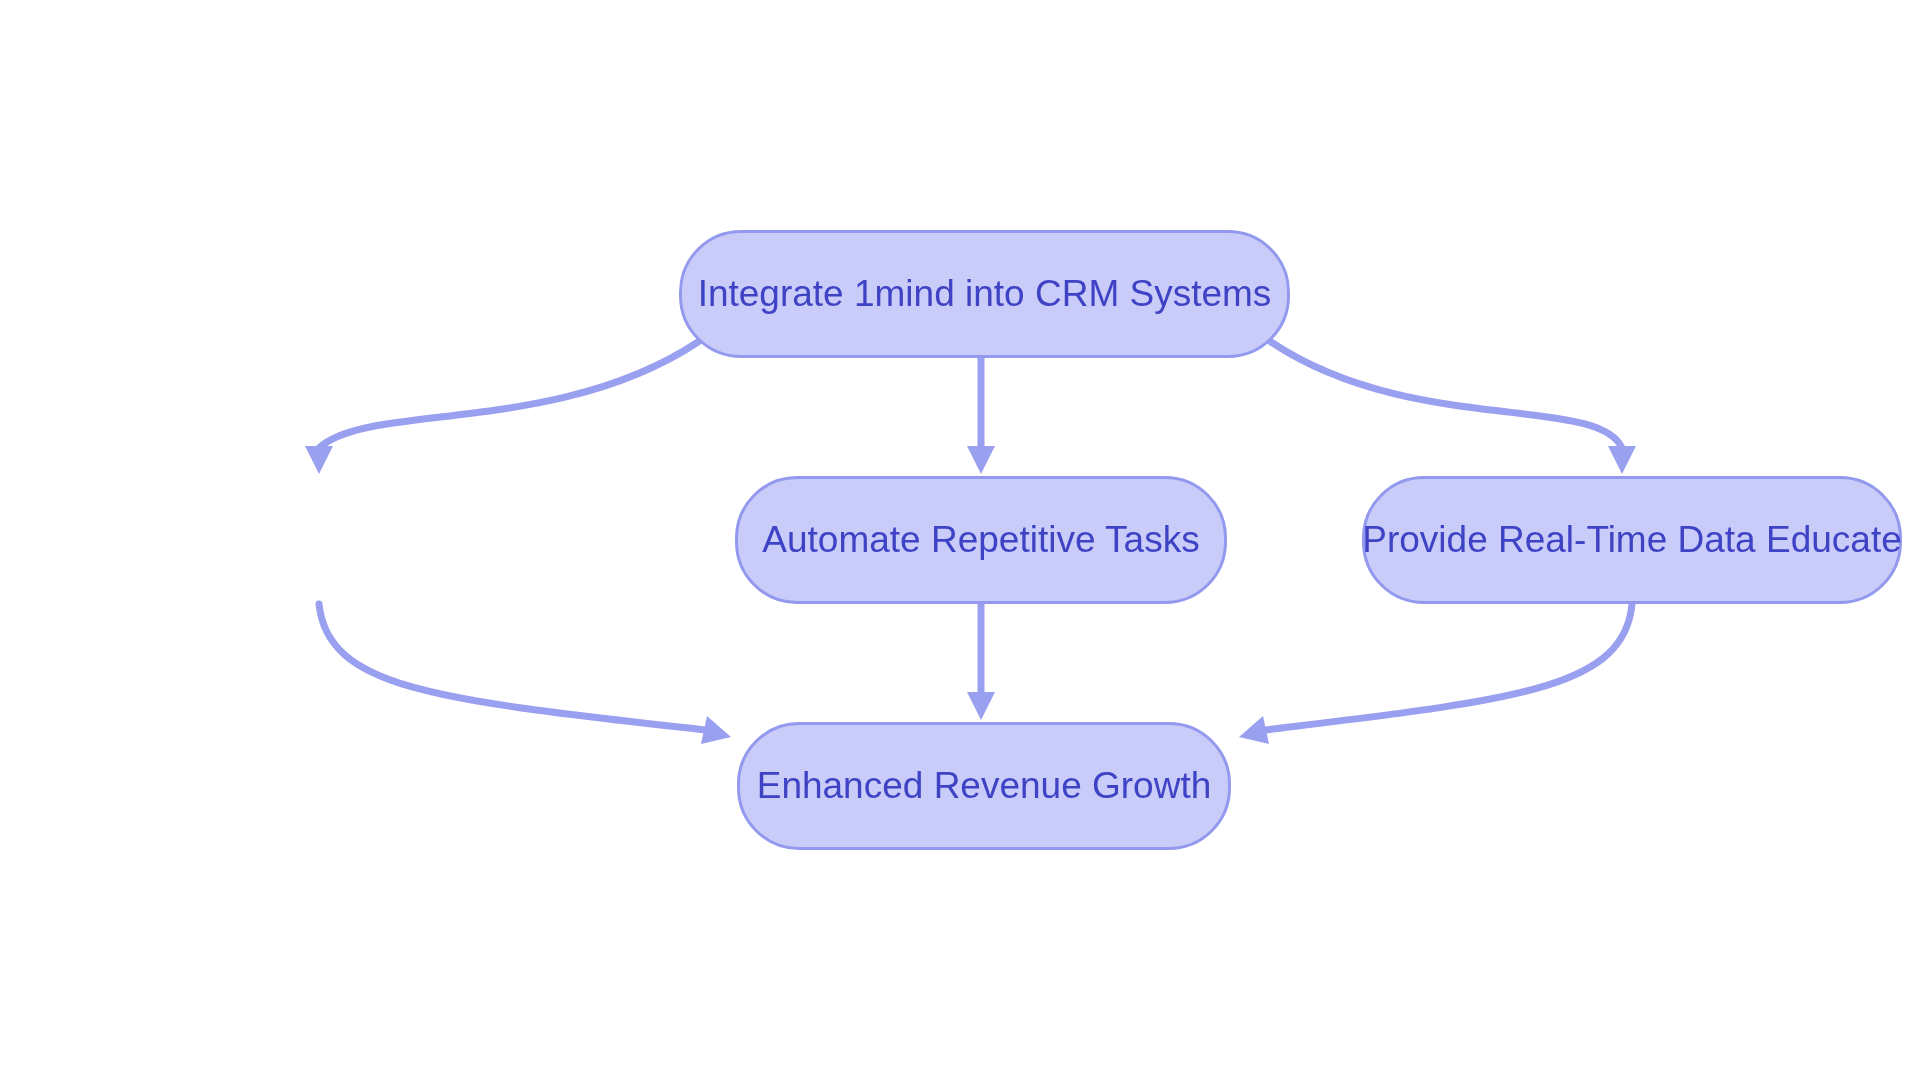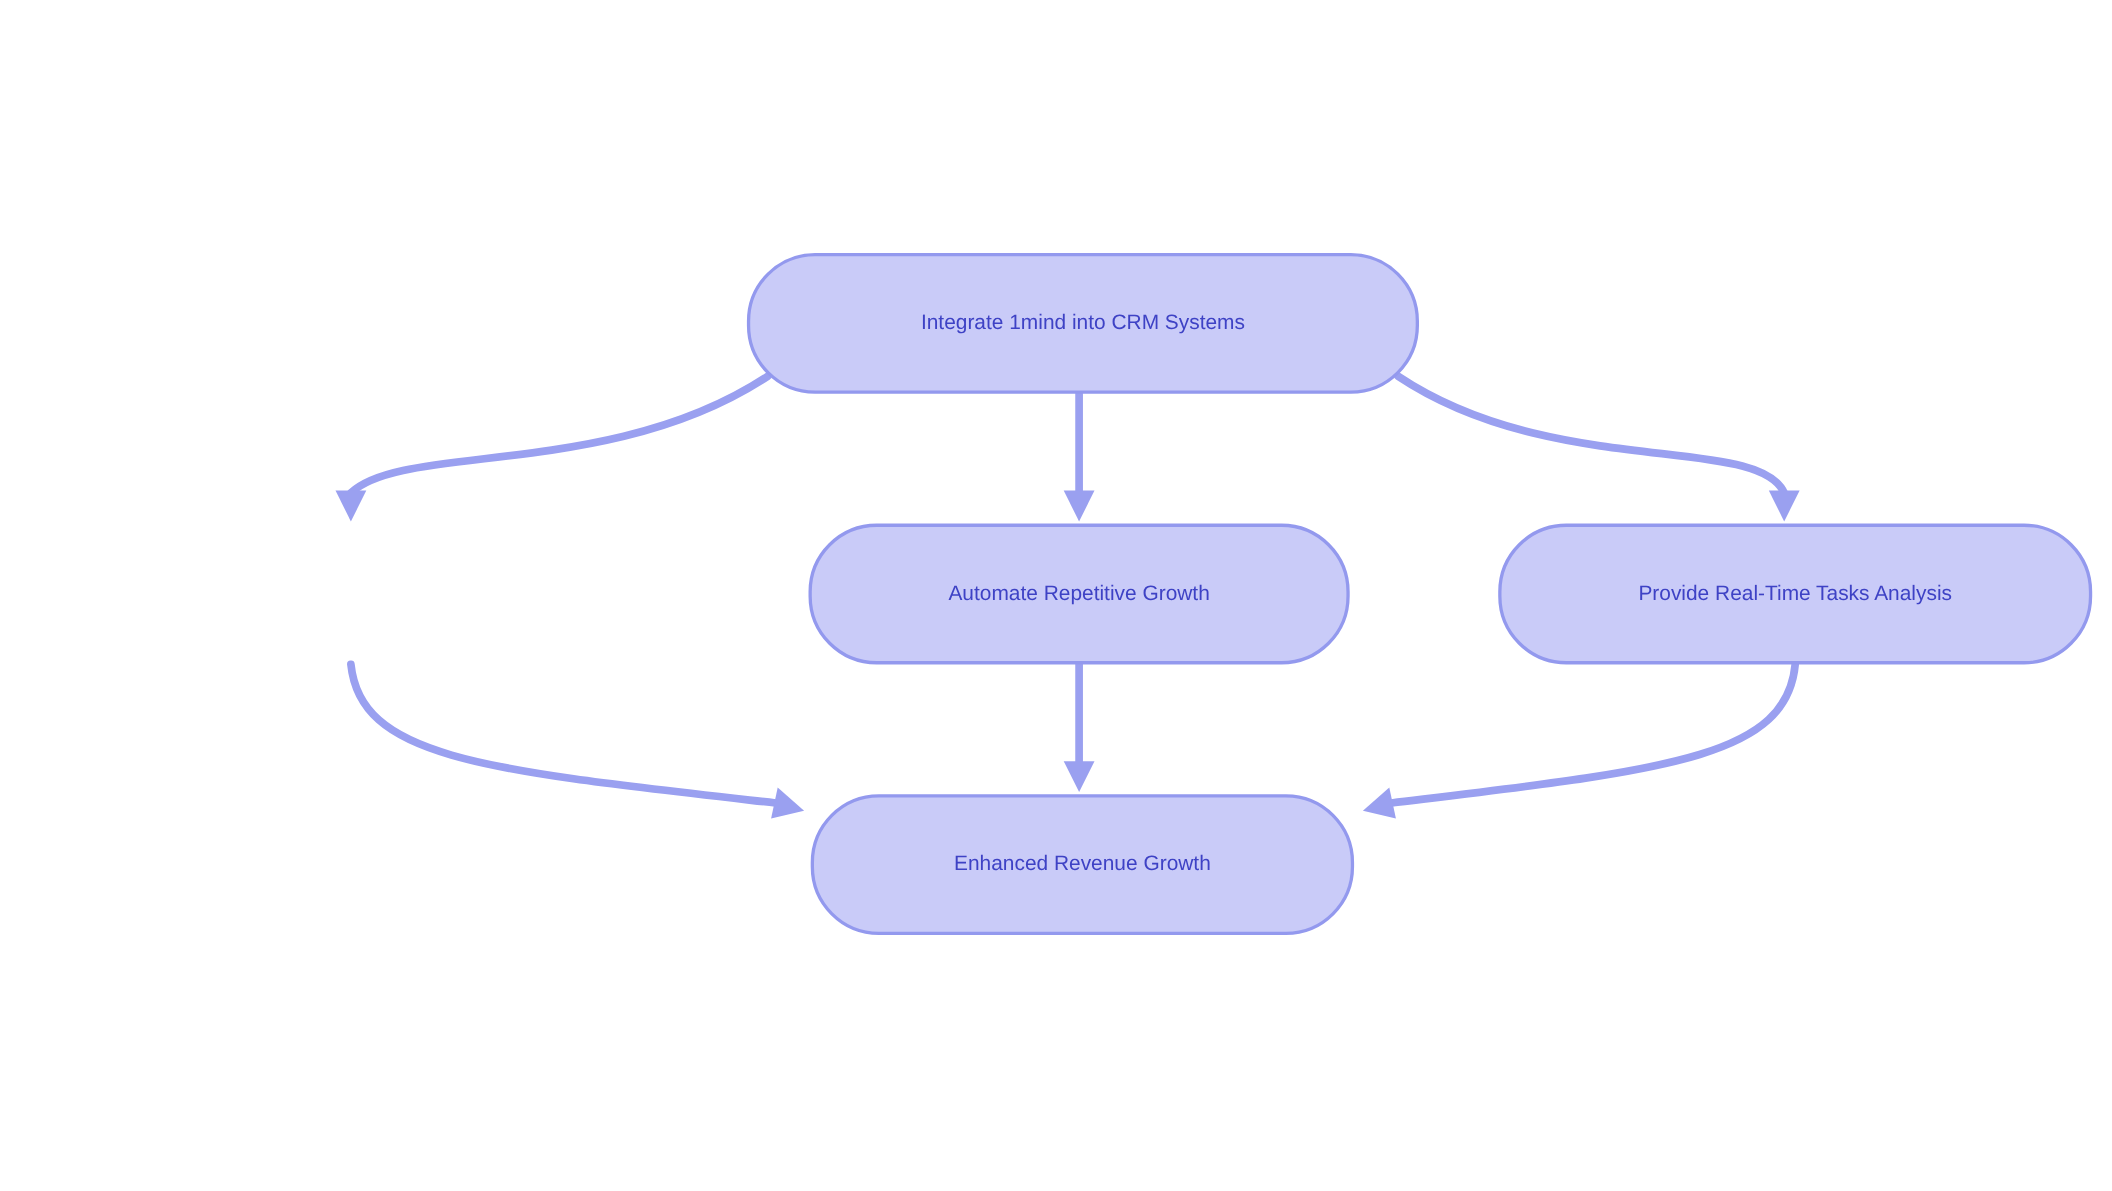--- a/index.html
+++ b/index.html
@@ -26,21 +26,21 @@
     position: absolute;
     display: flex;
     align-items: center;
     justify-content: center;
     box-sizing: border-box;
     background: var(--node-fill, #c9cbf8);
     border: 3px solid var(--node-border, #9399ee);
     border-radius: 62px;
   }
   .node-label {
-    font-size: 19px;
+    font-size: 37px;
     line-height: 1.2;
     color: var(--text, #3e42c5);
     white-space: nowrap;
     text-align: left;
   }
   
   .node-top    { left: 679px;  top: 230px; width: 611px; height: 128px; }
   .node-left   { left: 19px;   top: 476px; width: 600px; height: 128px; }
   .node-middle { left: 735px;  top: 476px; width: 492px; height: 128px; }
   .node-right  { left: 1362px; top: 476px; width: 540px; height: 128px; }
@@ -89,24 +89,24 @@
       <polygon points="1239,737 1269,744 1263,716" fill="#9aa0f0"></polygon>
     </g>
   </svg>
 
   <div class="node node-top">
     <span class="node-label">Integrate 1mind into CRM Systems</span>
   </div>
 
 
   <div class="node node-middle">
-    <span class="node-label">Automate Repetitive Growth</span>
+    <span class="node-label">Automate Repetitive Tasks</span>
   </div>
 
   <div class="node node-right">
-    <span class="node-label">Provide Real-Time Tasks Analysis</span>
+    <span class="node-label">Provide Real-Time Data Educate</span>
   </div>
 
   <div class="node node-bottom">
     <span class="node-label">Enhanced Revenue Growth</span>
   </div>
 
 </div>
 
 </body></html>

